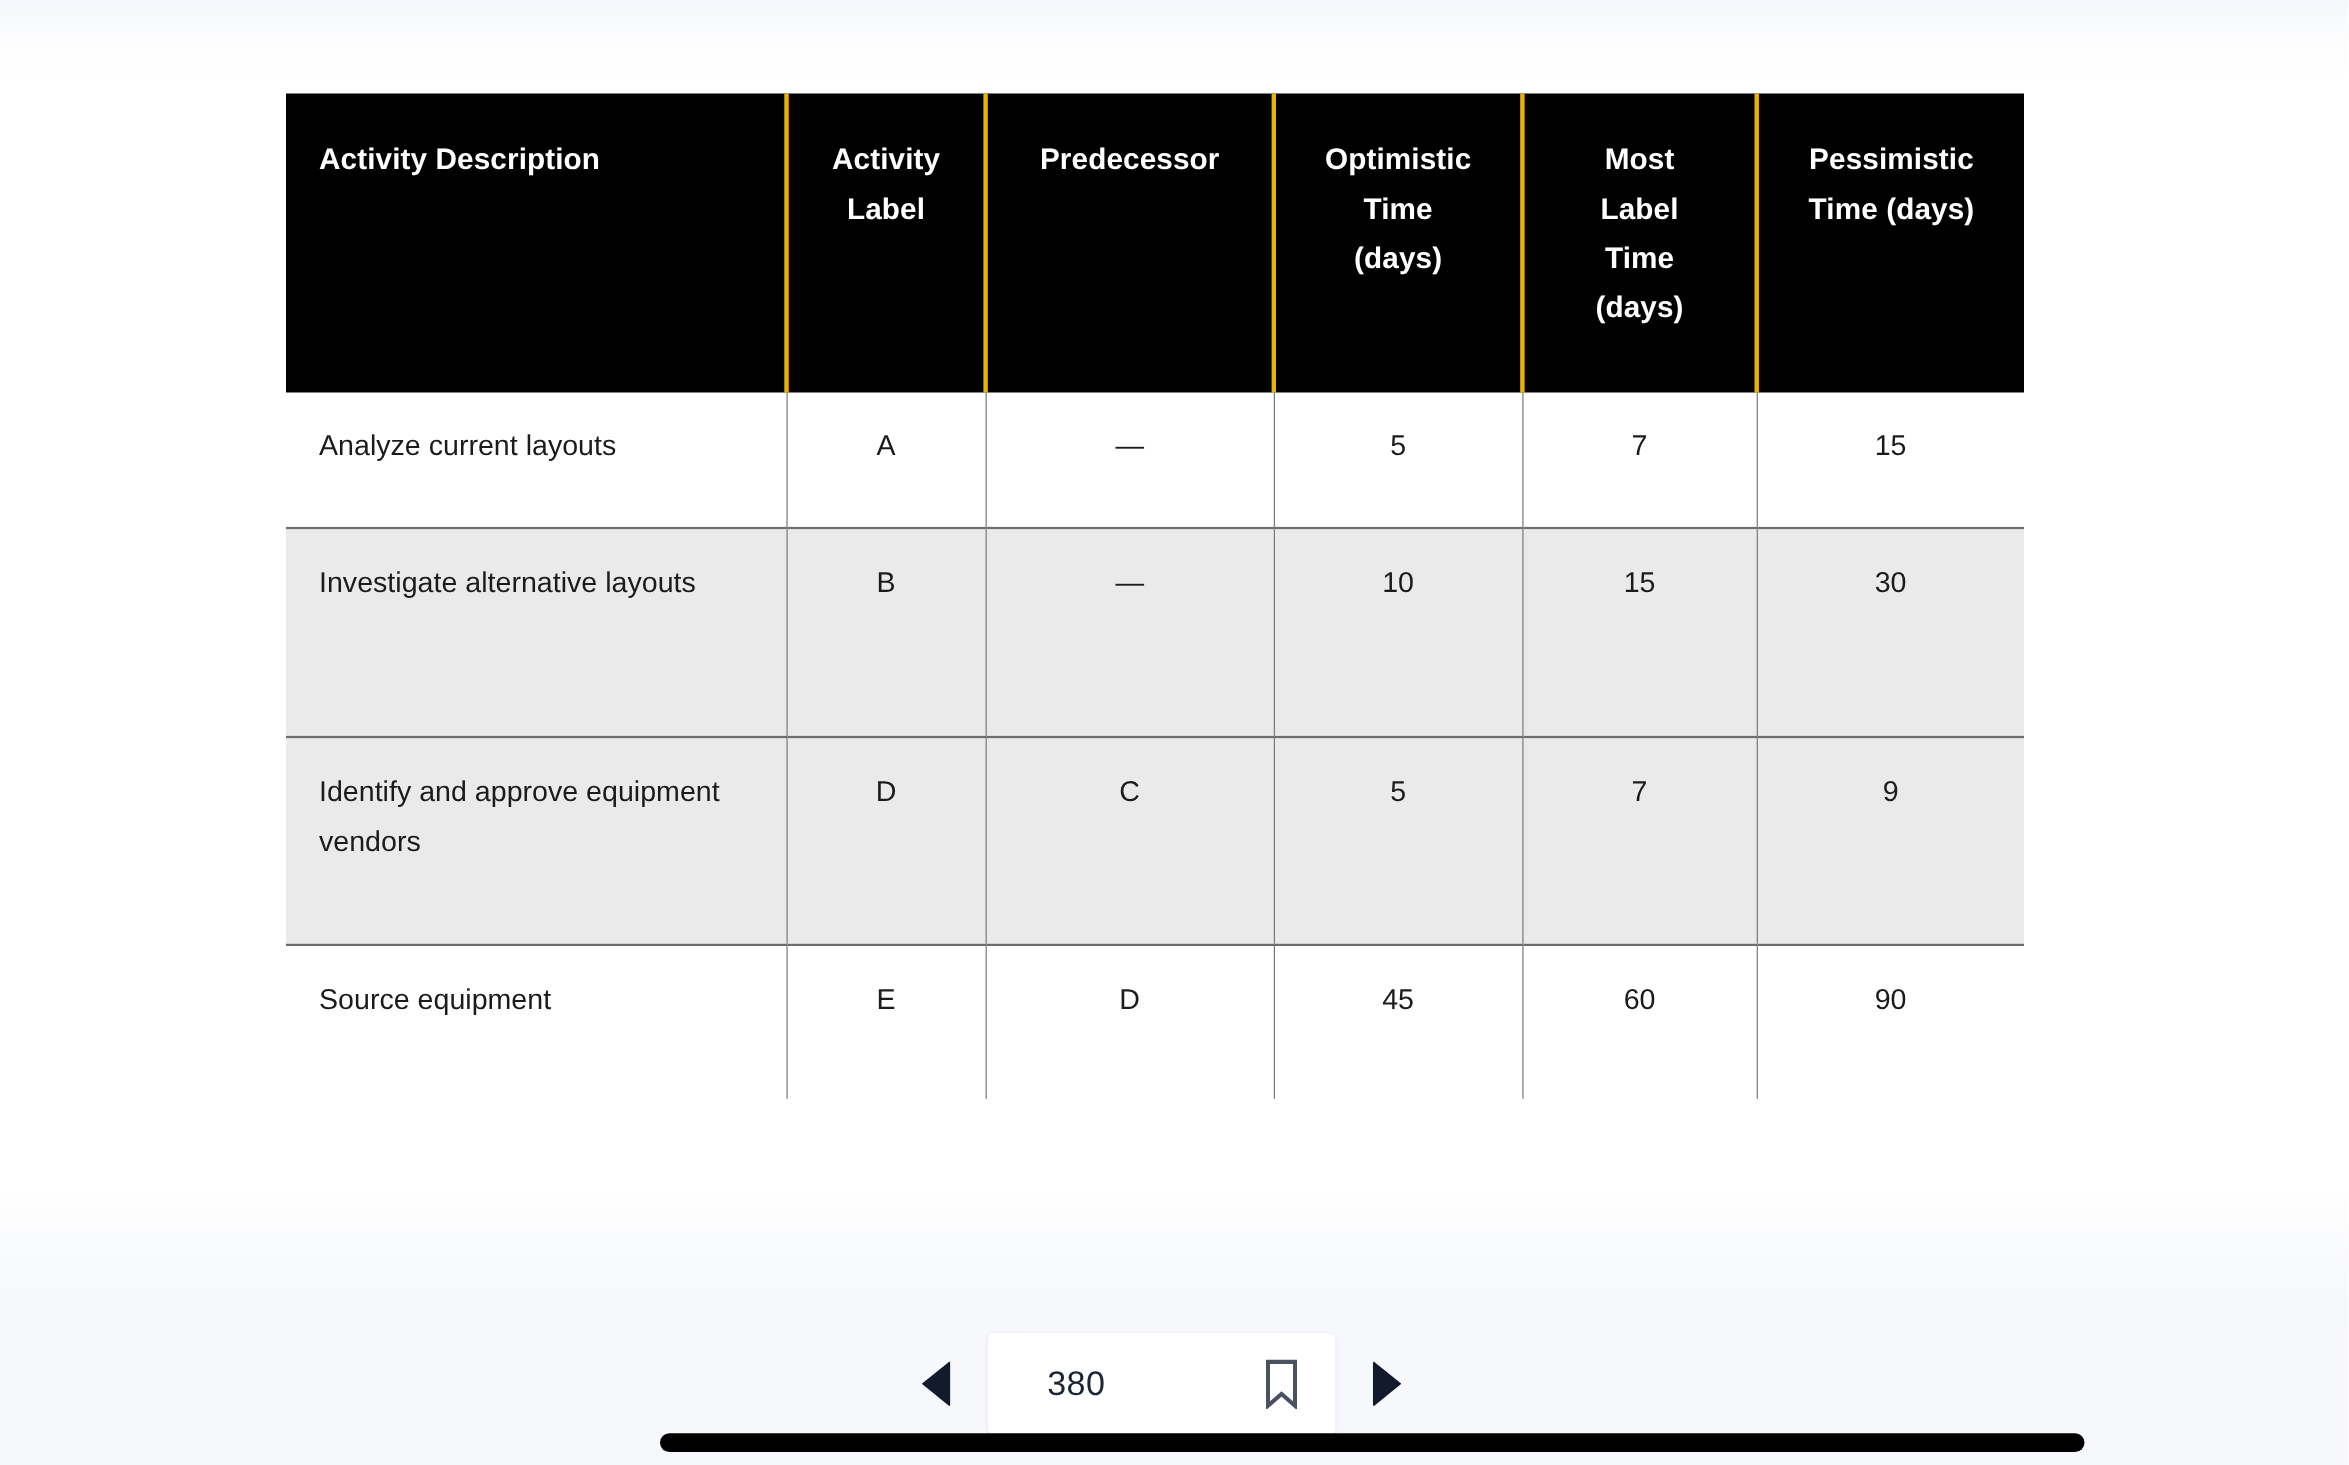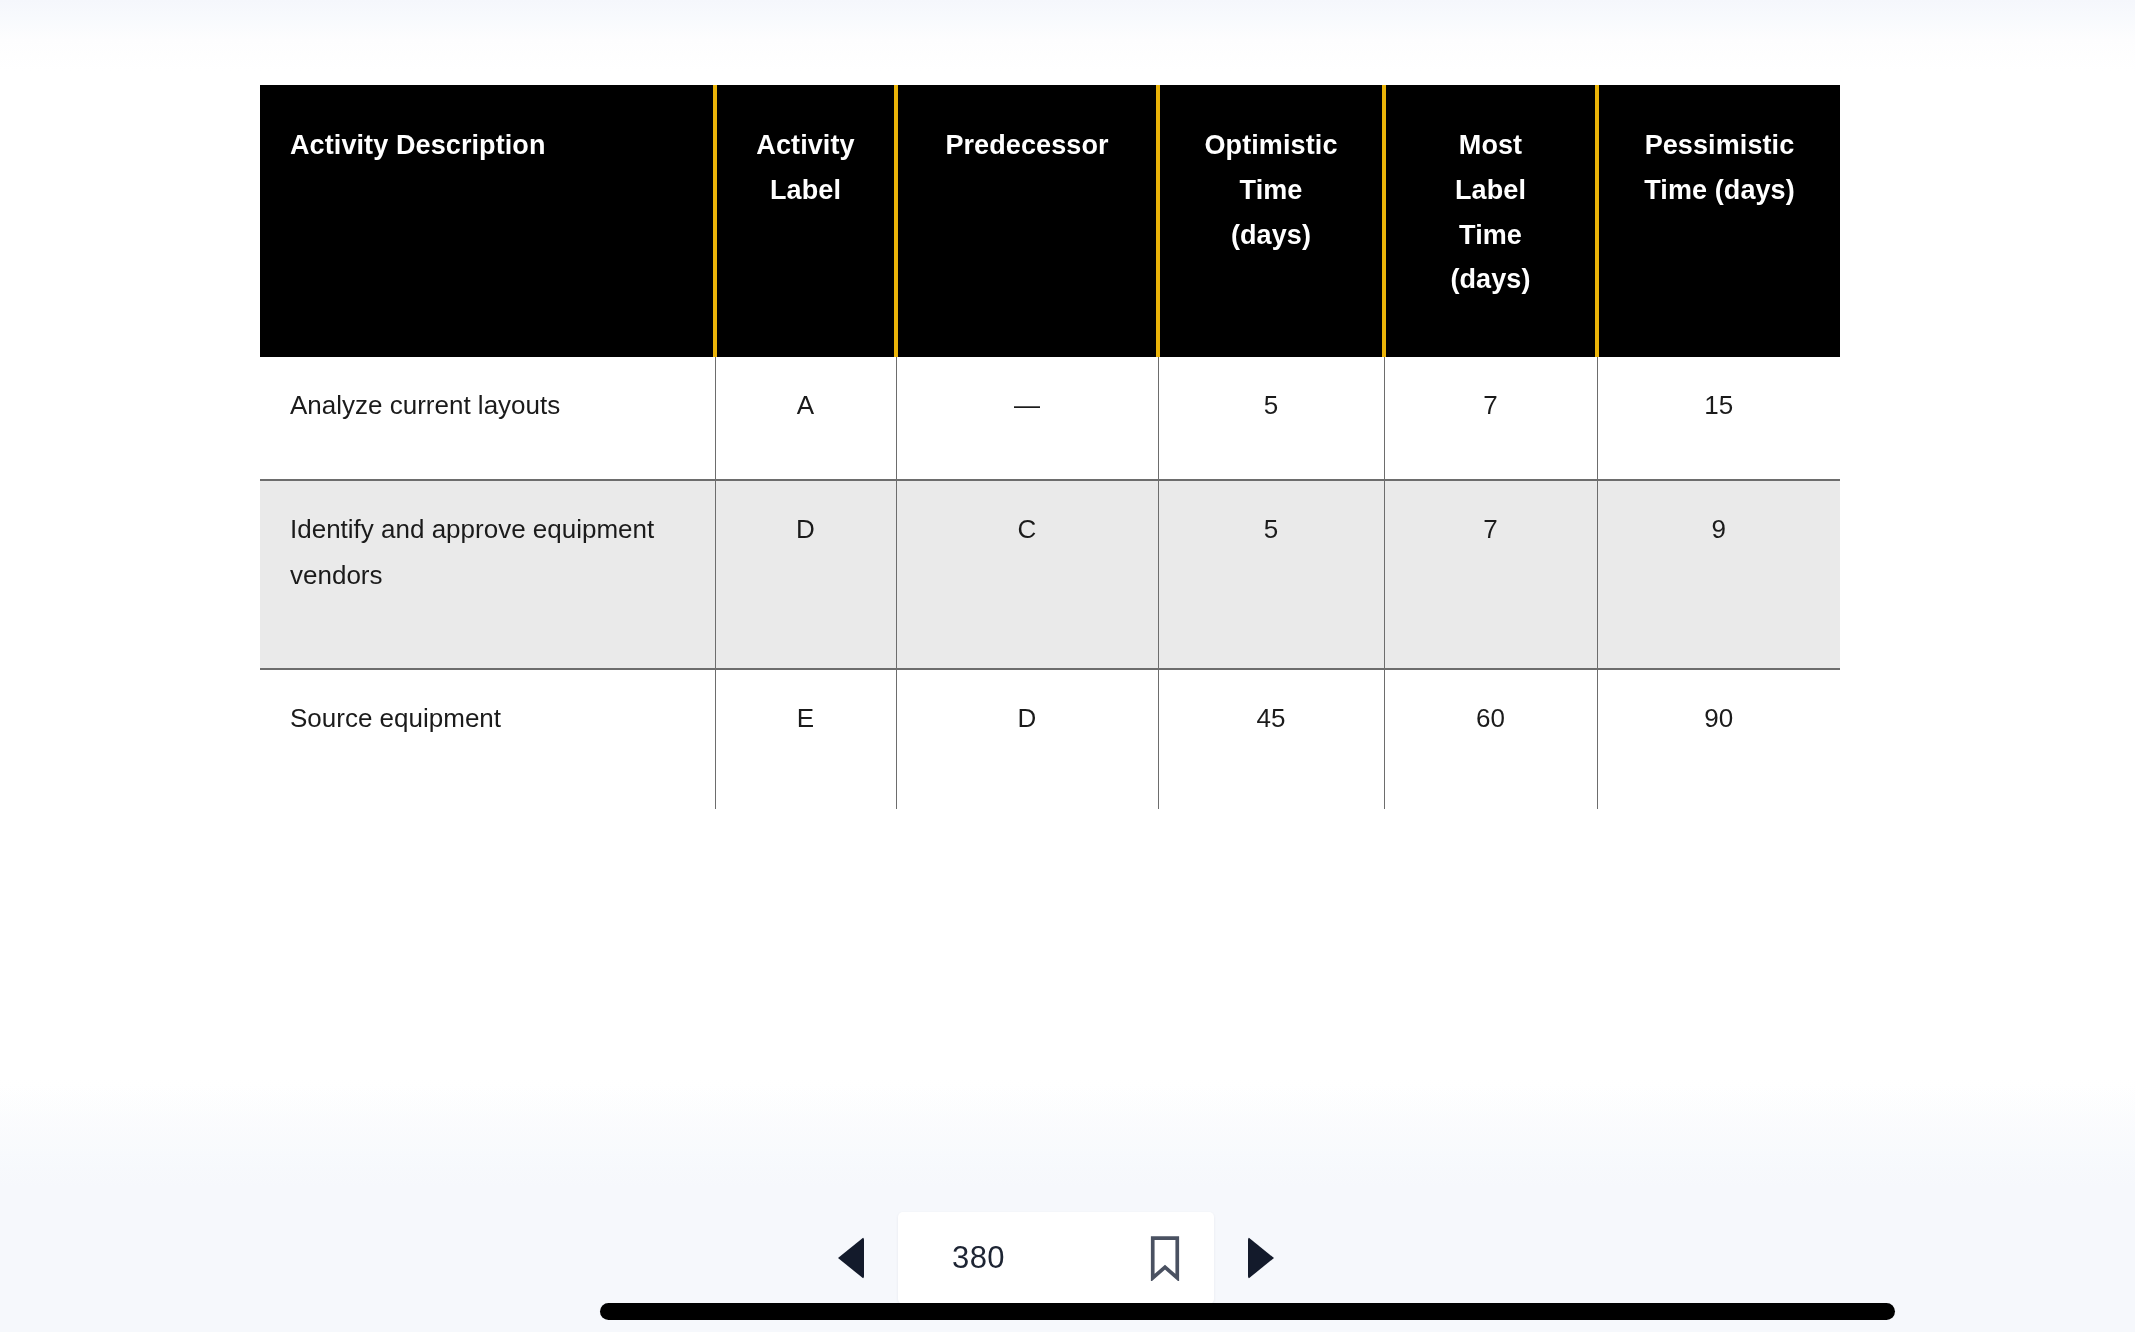--- a/index.html
+++ b/index.html
@@ -224,20 +224,28 @@
       </tr>
     </thead>
     <tbody>
       <tr class="plain row-a">
         <td class="desc-cell">Analyze current layouts</td>
         <td>A</td>
         <td>—</td>
         <td>5</td>
         <td>7</td>
         <td>15</td>
+      </tr>
+      <tr class="shaded row-b">
+        <td class="desc-cell">Investigate alternative layouts</td>
+        <td>B</td>
+        <td>—</td>
+        <td>10</td>
+        <td>15</td>
+        <td>30</td>
       </tr>
       <tr class="shaded row-d">
         <td class="desc-cell">Identify and approve equipment vendors</td>
         <td>D</td>
         <td>C</td>
         <td>5</td>
         <td>7</td>
         <td>9</td>
       </tr>
       <tr class="plain row-e">

